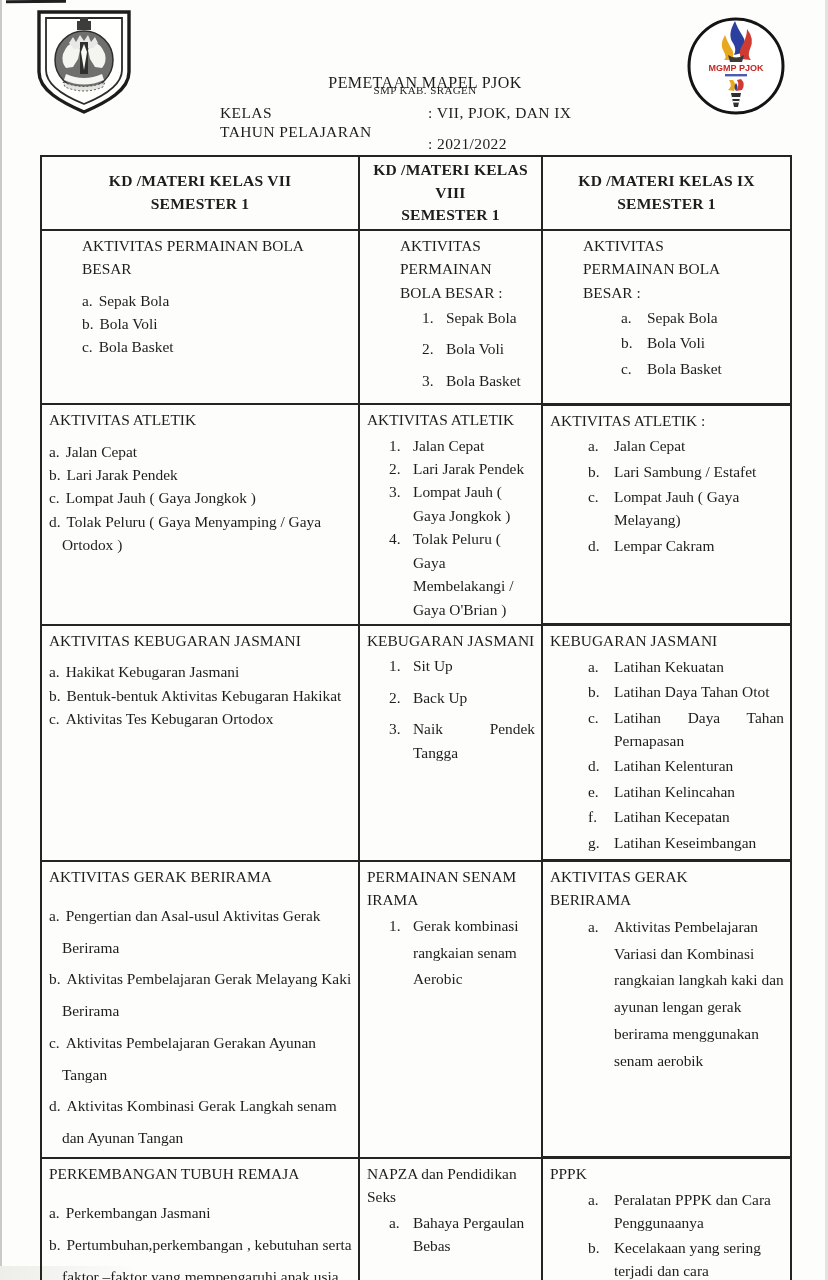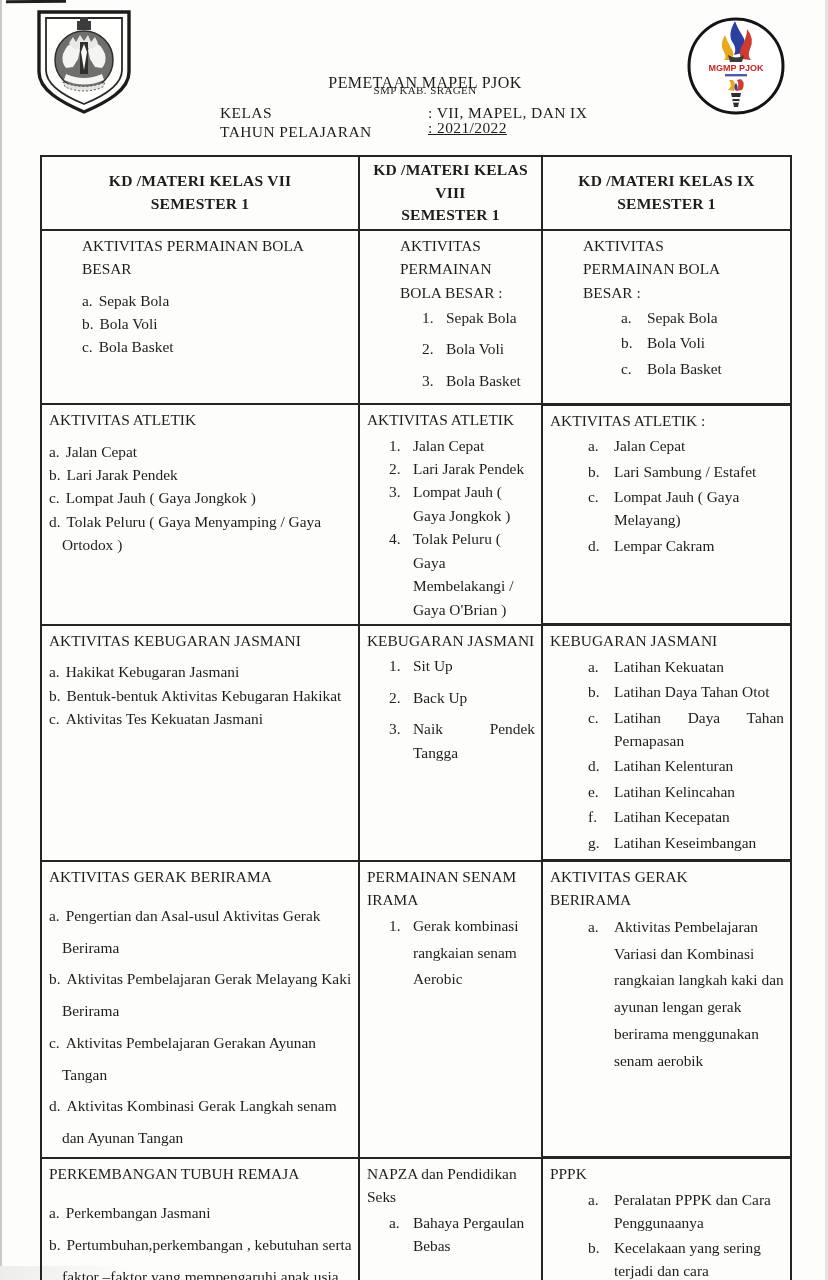--- a/index.html
+++ b/index.html
@@ -14,21 +14,21 @@
   .edge-right{position:absolute;right:0;top:0;width:3px;height:1280px;background:#e3e3e0;}
   .edge-top-dash{position:absolute;left:6px;top:0;width:60px;height:3px;background:#1f1f1f;transform:rotate(-0.4deg);}
   .smudge-bottom{position:absolute;left:0;bottom:0;width:140px;height:14px;background:linear-gradient(to right,#ededea,transparent);}
 
   
   .hdr-title1{position:absolute;left:25px;top:74px;width:800px;text-align:center;font-size:16px;letter-spacing:.4px;}
   .hdr-title2{position:absolute;left:25px;top:84px;width:800px;text-align:center;font-size:11px;letter-spacing:.4px;}
   .hdr-label1{position:absolute;left:220px;top:104px;font-size:15.5px;letter-spacing:.4px;}
   .hdr-label2{position:absolute;left:220px;top:123px;font-size:15.5px;letter-spacing:.4px;}
   .hdr-val1{position:absolute;left:428px;top:104px;font-size:15.5px;letter-spacing:.4px;}
-  .hdr-val2{position:absolute;left:428px;top:119px;font-size:15.5px;letter-spacing:.4px;text-decoration:underline;}
+  .hdr-val2{position:absolute;left:428px;top:135px;font-size:15.5px;letter-spacing:.4px;}
 
   .logo-left{position:absolute;left:33px;top:8px;width:102px;height:110px;}
   .logo-right{position:absolute;left:681px;top:13px;width:110px;height:108px;}
 
   
   table.kd{
     position:absolute;left:40px;top:155px;width:750px;
     border-collapse:collapse;table-layout:fixed;
   }
   table.kd th,table.kd td{
@@ -118,21 +118,21 @@
     <path d="M55 70 q3 4 0 8 q-3 -4 0 -8z" fill="#2b3f9e"></path>
     <path d="M50 80 l10 0 -3 14 -4 0z" fill="#2f2f2f"></path>
     <rect x="51" y="84" width="8" height="2" fill="#ffffff"></rect>
     <rect x="52" y="88" width="6" height="1.6" fill="#ffffff"></rect>
   </svg>
 </div>
 
 <div class="hdr-title1">PEMETAAN MAPEL PJOK</div>
 <div class="hdr-title2">SMP KAB. SRAGEN</div>
 <div class="hdr-label1">KELAS</div>
-<div class="hdr-val1">: VII, MAPEL, DAN IX</div>
+<div class="hdr-val1">: VII, PJOK, DAN IX</div>
 <div class="hdr-label2">TAHUN  PELAJARAN</div>
 <div class="hdr-val2">: 2021/2022</div>
 
 <table class="kd">
   <colgroup>
     <col style="width:318px">
     <col style="width:183px">
     <col style="width:249px">
   </colgroup>
   <thead>
@@ -226,21 +226,21 @@
             <span class="m">d.</span>
             <span class="t">Lempar Cakram</span>
           </div>
         </td>
       </tr>
       <tr class="row2">
         <td class="col0">
           <div class="cell-title">AKTIVITAS KEBUGARAN JASMANI</div>
           <div class="li"><span class="m">a.</span><span class="t">Hakikat Kebugaran Jasmani</span></div>
           <div class="li"><span class="m">b.</span><span class="t">Bentuk-bentuk Aktivitas Kebugaran Hakikat</span></div>
-          <div class="li"><span class="m">c.</span><span class="t">Aktivitas Tes Kekuatan Jasmani</span></div>
+          <div class="li"><span class="m">c.</span><span class="t">Aktivitas Tes Kebugaran Ortodox</span></div>
         </td>
         <td class="col1">
           <div class="cell-title">KEBUGARAN JASMANI</div>
           <div class="li">
             <span class="m">1.</span>
             <span class="t">Sit Up</span>
           </div>
           <div class="li">
             <span class="m">2.</span>
             <span class="t">Back Up</span>

